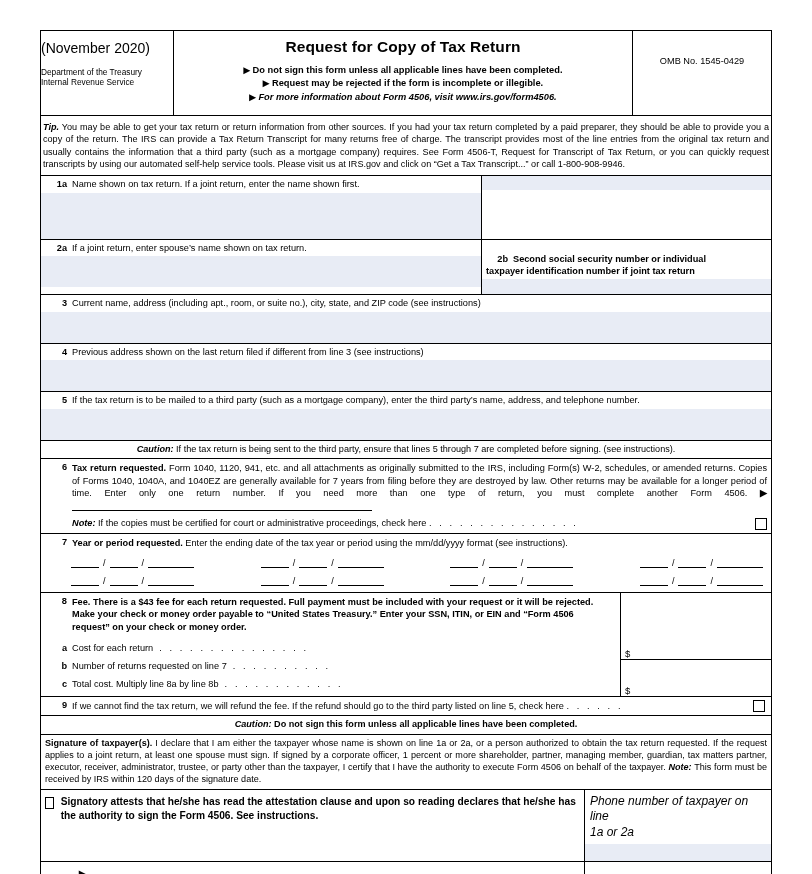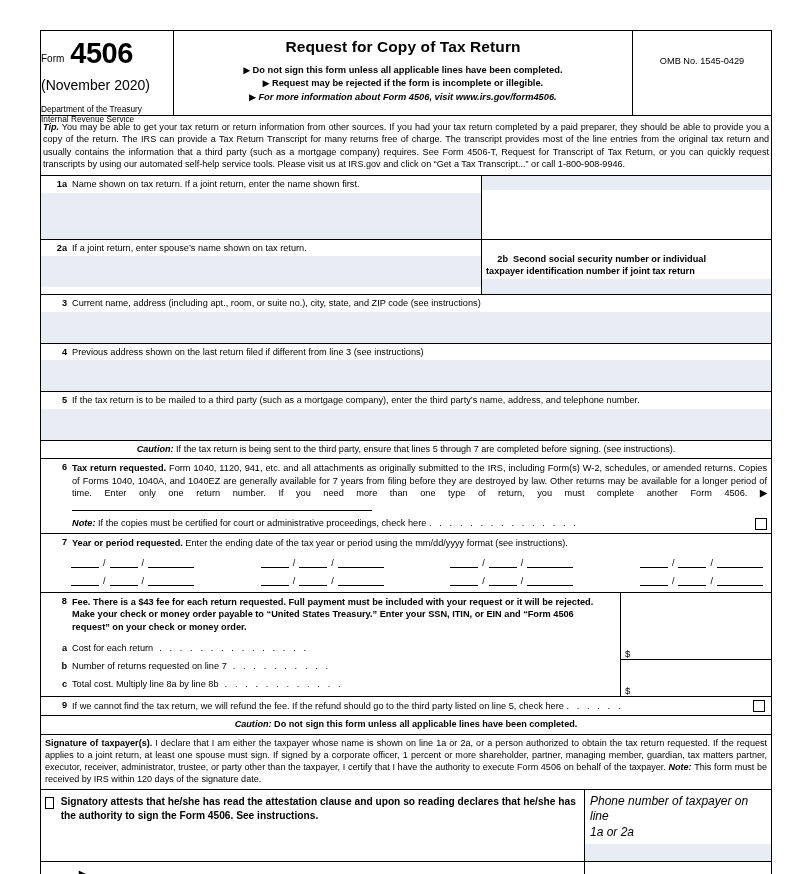--- a/index.html
+++ b/index.html
@@ -252,24 +252,20 @@
 </style>
 </head>
 <body>
 
 <div class="page">
 
   <div class="outer-box topline">
 
     <div class="header">
       <div class="hdr-left">
-        <div class="form-line">
-          <span class="form-word">Form</span>
-          <span class="form-num">4506</span>
-        </div>
         <div class="rev-date">(November 2020)</div>
         <div class="dept">
           <div>Department of the Treasury</div>
           <div>Internal Revenue Service</div>
         </div>
       </div>
 
       <div class="hdr-mid">
         <div class="title">Request for Copy of Tax Return</div>
         <div class="sub-lines">

